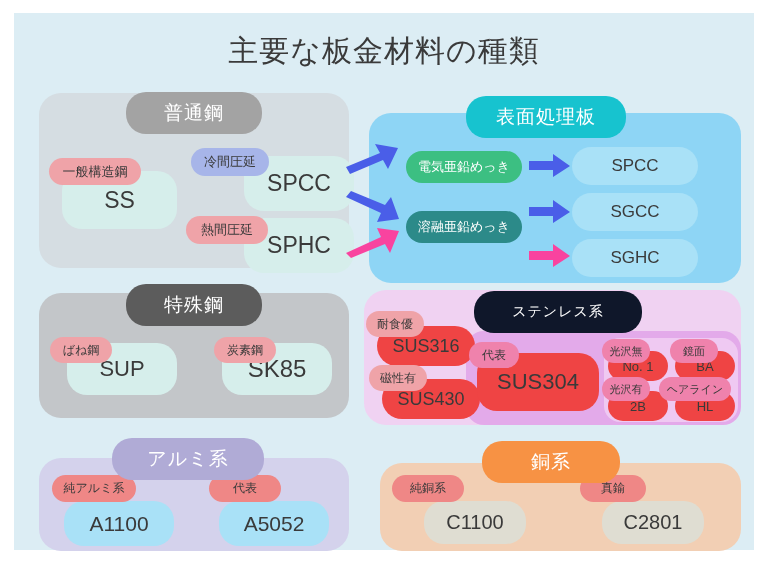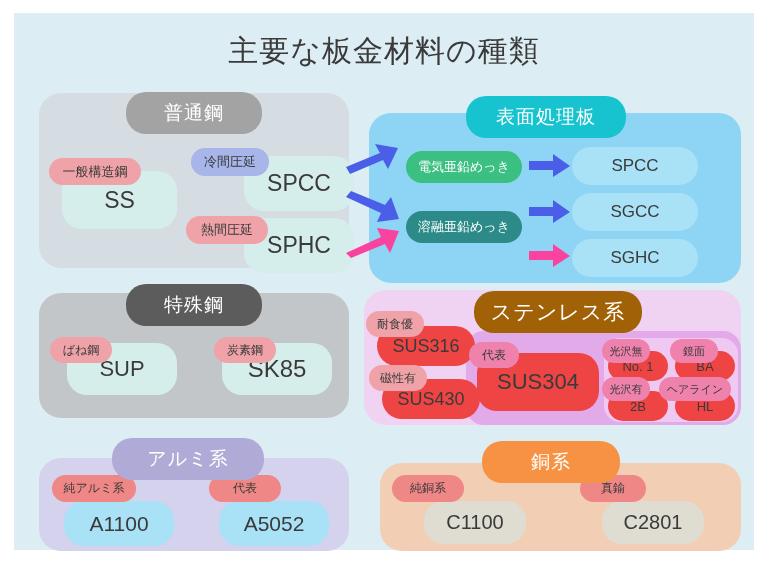--- a/index.html
+++ b/index.html
@@ -37,21 +37,21 @@
   .sec-normal   {background:#d5dde2;}
   .sec-surface  {background:#8ed5f5;}
   .sec-special  {background:#c3c6c9;}
   .sec-stainless{background:#f0d2f2;}
   .sec-alumi    {background:#d4d2ec;}
   .sec-copper   {background:#f2cfb4;}
 
   .head-normal   {background:#a3a3a3;}
   .head-surface  {background:#17c3cf;}
   .head-special  {background:#5c5c5c;}
-  .head-stainless{background:#a16207;font-size:21px;}
+  .head-stainless{background:#0f172a;font-size:14px;}
   .head-alumi    {background:#b0abd6;}
   .head-copper   {background:#f79244;}
 
   .card-mint  {background:#d6eeeb;}
   .card-blue  {background:#a9e1f7;}
   .card-lav   {background:#ef4444;}
   .card-stone {background:#dfddd2;}
 
   .tag-pink  {background:#efa3a8;}
   .tag-peri  {background:#a7b5e9;}

